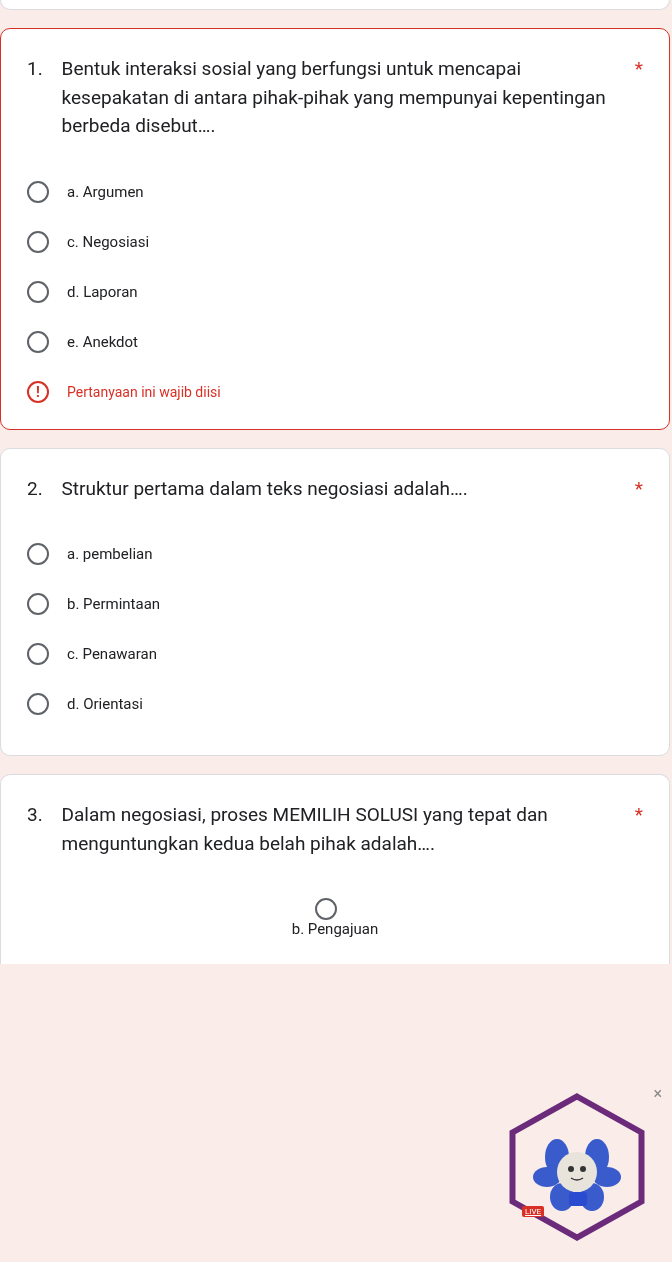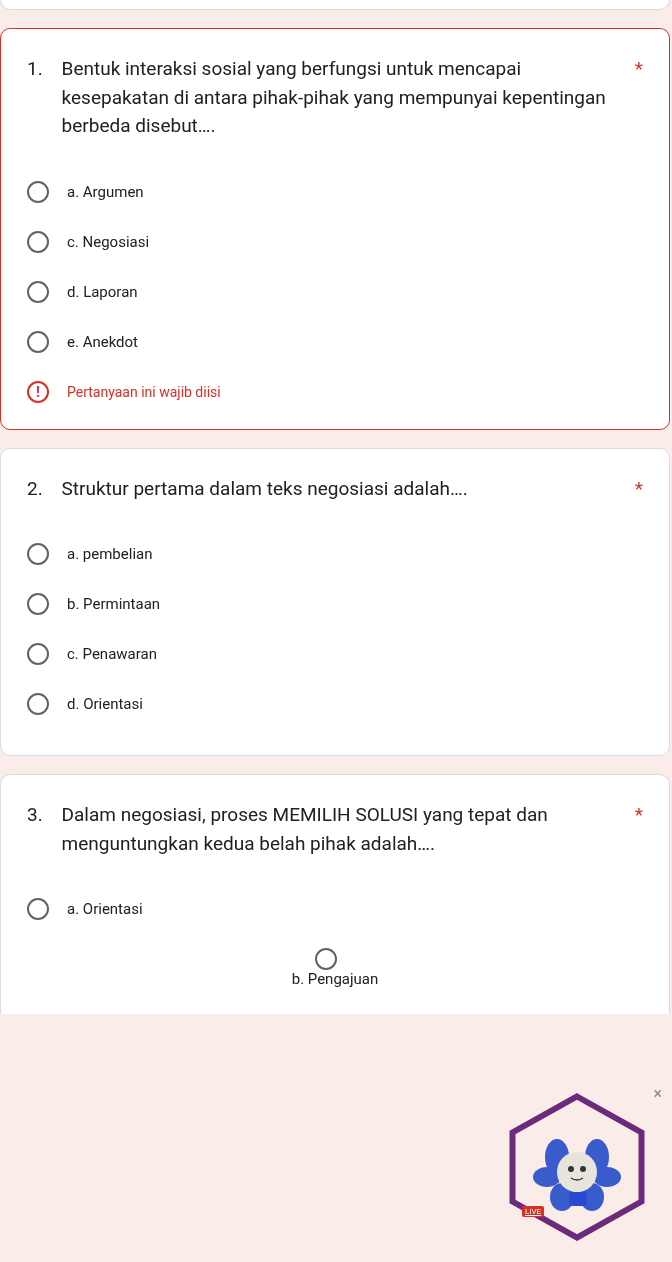--- a/index.html
+++ b/index.html
@@ -171,24 +171,20 @@
     <span class="option-label">d. Orientasi</span>
   </div>
 </div>
 
 <div class="card" style="margin-bottom:0;border-bottom:none;border-radius:10px 10px 0 0;">
   <div class="question-title">
     <span class="question-number">3.</span>
     <span>&nbsp;&nbsp;&nbsp;&nbsp;</span>
     <span class="question-text">Dalam negosiasi, proses MEMILIH SOLUSI yang tepat dan menguntungkan kedua belah pihak adalah….</span>
     <span class="required">*</span>
-  </div>
-  <div class="option">
-    <div class="radio"></div>
-    <span class="option-label">a. Orientasi</span>
   </div>
   <div class="option" style="padding-bottom:0;flex-direction:column;">
     <div class="radio"></div>
     <span class="option-label">b. Pengajuan</span>
   </div>
 </div>
 
 <div class="floating-widget">
   <span class="close-x">×</span>
   <div class="hexagon">

